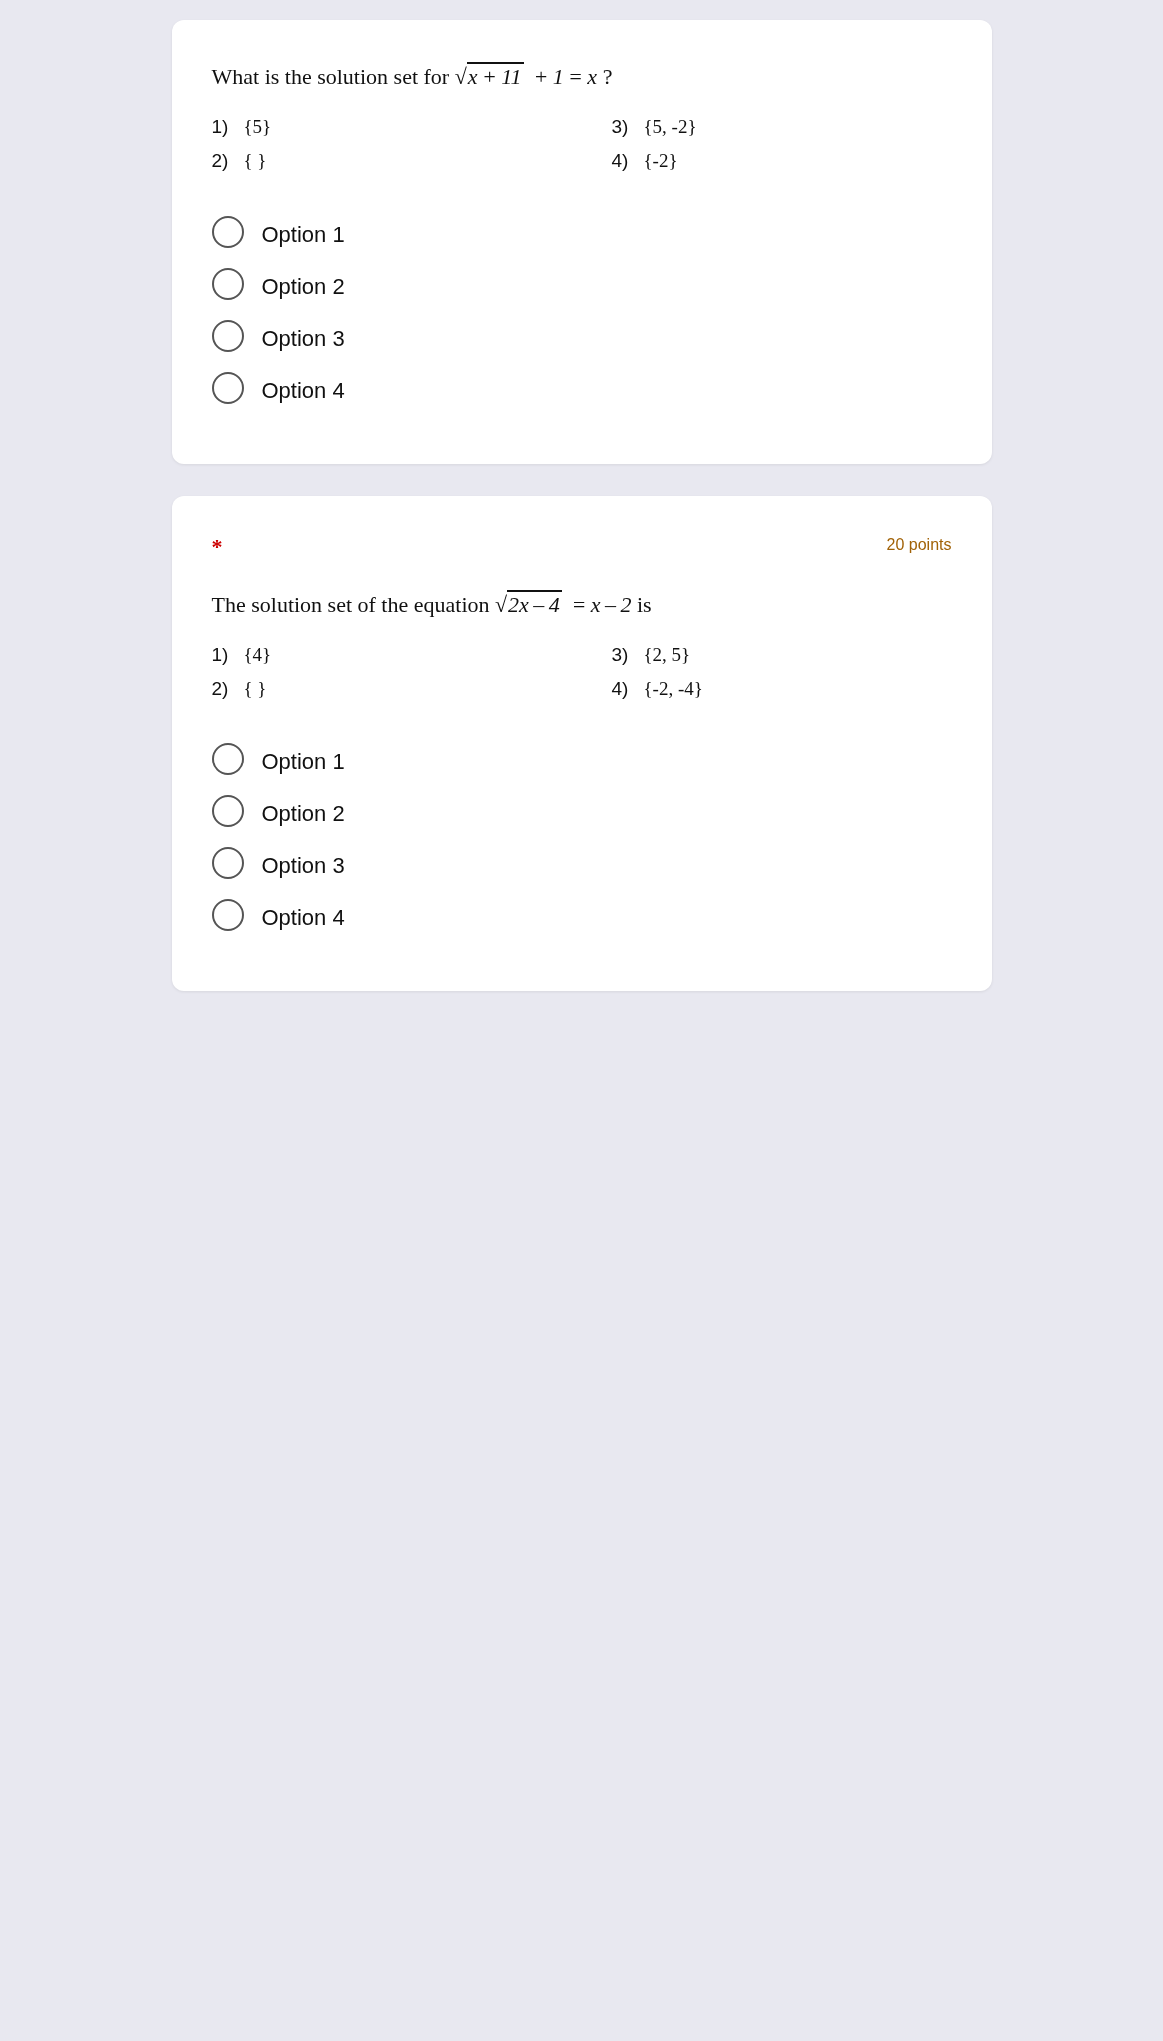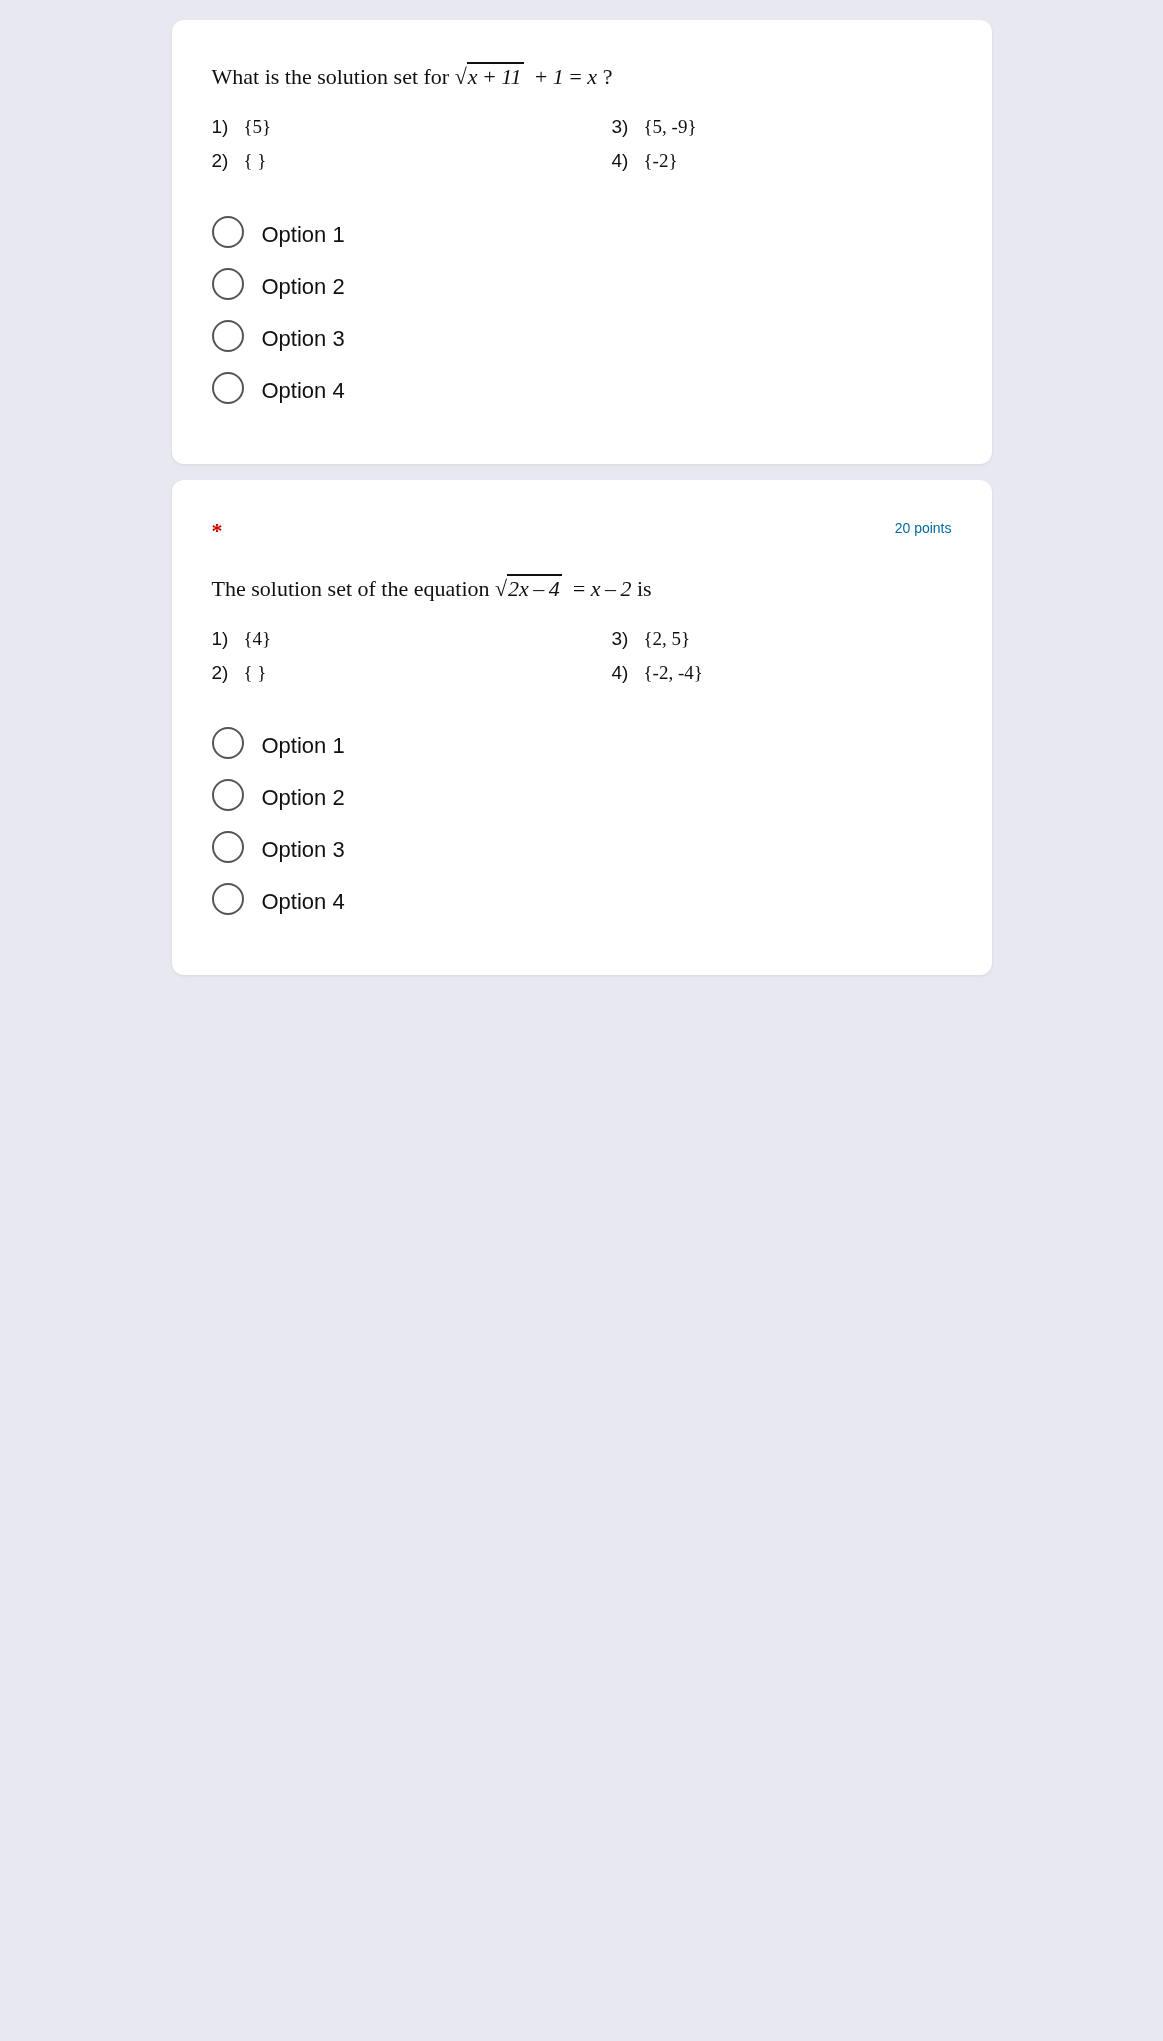--- a/index.html
+++ b/index.html
@@ -16,21 +16,21 @@
     }
 
     .page-container {
       width: 1163px;
       min-height: 2041px;
       background-color: #e8e8f0;
       display: flex;
       flex-direction: column;
       align-items: center;
       padding: 20px 0;
-      gap: 16px;
+      gap: 32px;
     }
 
     .question-card {
       background-color: #ffffff;
       border-radius: 12px;
       width: 820px;
       padding: 40px 40px 50px 40px;
       box-shadow: 0 1px 3px rgba(0,0,0,0.08);
     }
 
@@ -42,22 +42,22 @@
     }
 
     .required-star {
       color: #cc0000;
       font-size: 22px;
       font-weight: bold;
       line-height: 1;
     }
 
     .points-label {
-      color: #0369a1;
-      font-size: 14px;
+      color: #a16207;
+      font-size: 16px;
       font-family: Arial, sans-serif;
     }
 
     .question-text {
       font-size: 22px;
       color: #111;
       margin-bottom: 18px;
       line-height: 1.5;
       font-family: Georgia, serif;
     }
@@ -136,21 +136,21 @@
       </span>?
     </div>
 
     <div class="options-grid">
       <div class="option-entry">
         <span class="option-num">1)</span>
         <span class="option-val">{5}</span>
       </div>
       <div class="option-entry">
         <span class="option-num">3)</span>
-        <span class="option-val">{5, -9}</span>
+        <span class="option-val">{5, -2}</span>
       </div>
       <div class="option-entry">
         <span class="option-num">2)</span>
         <span class="option-val">{ }</span>
       </div>
       <div class="option-entry">
         <span class="option-num">4)</span>
         <span class="option-val">{-2}</span>
       </div>
     </div>

